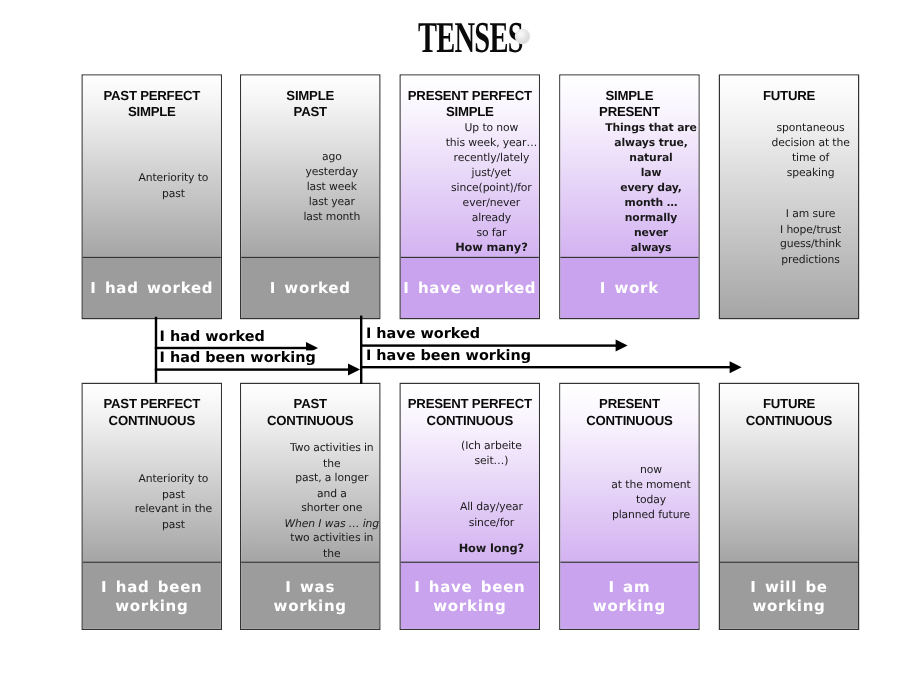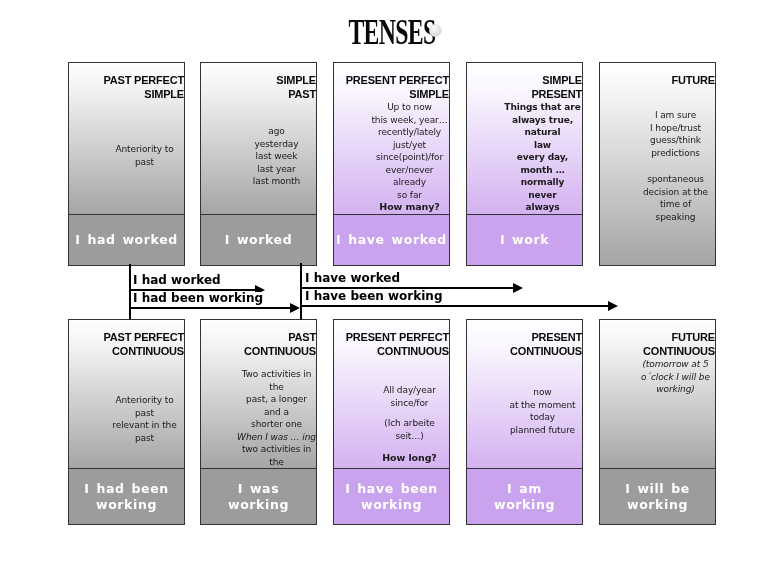--- a/index.html
+++ b/index.html
@@ -10,21 +10,21 @@
           color:#0a0a0a;transform:scale(0.66,1.02);transform-origin:center top;letter-spacing:-1px;}
   .sphere{position:absolute;left:429px;top:24px;width:11px;height:11px;border-radius:50%;
           background:radial-gradient(circle at 35% 30%,#fbfbfb,#e2e2e2 55%,#cfcfcf 100%);
           border:1px solid #e6e6e6;}
   .tense-box{position:absolute;width:115px;border:1px solid #333;display:flex;flex-direction:column;
           box-sizing:content-box;}
   .box-main{flex:1;text-align:center;overflow:hidden;}
   .gray  .box-main{background:linear-gradient(to bottom,#ffffff 0%,#f2f2f2 18%,#a5a5a5 100%);}
   .purple .box-main{background:linear-gradient(to bottom,#ffffff 0%,#faf6fe 18%,#d3b2f1 100%);}
   .box-title{font-family:"Liberation Sans",sans-serif;font-weight:bold;font-size:11px;line-height:14px;
-          padding-top:10px;white-space:pre-line;letter-spacing:-0.2px;color:#0a0a0a;text-align:right;}
+          padding-top:10px;white-space:pre-line;letter-spacing:-0.2px;color:#0a0a0a;}
   .box-seg{font-size:9px;line-height:12.5px;white-space:pre-line;letter-spacing:-0.1px;color:#1a1a1a;padding-left:36px;}
   .box-seg.italic{font-style:italic;}
   .box-seg.bold{font-weight:bold;font-size:9.5px;}
   .box-footer{border-top:1px solid #333;color:#fff;font-weight:bold;font-size:12.5px;line-height:16px;
           letter-spacing:0.6px;word-spacing:2px;display:flex;align-items:center;justify-content:center;
           white-space:pre-line;text-align:center;}
   .gray  .box-footer{background:var(--gray-footer,#9c9c9c);}
   .purple .box-footer{background:var(--purple-footer,#c9a3ee);}
   .vline{position:absolute;width:2px;background:#000;}
   .hline{position:absolute;height:2px;background:#000;}
@@ -89,27 +89,27 @@
 never
 always
 seldom
 timetables</div>
         </div>
         <div class="box-footer" style="height: 50px;">I work</div>
       </div>
       <div class="tense-box gray" style="left: 599px; top: 62px; height: 202px; position: absolute;">
         <div class="box-main">
           <div class="box-title">FUTURE</div>
+          <div class="box-seg " style="margin-top: 14px;">spontaneous
+decision at the time of
+speaking</div>
           <div class="box-seg " style="margin-top: 22px;">I am sure
 I hope/trust
 guess/think
 predictions</div>
-          <div class="box-seg " style="margin-top: 14px;">spontaneous
-decision at the time of
-speaking</div>
         </div>
       </div>
       <div class="tense-box gray" style="left: 68px; top: 319px; height: 204px; position: absolute;">
         <div class="box-main">
           <div class="box-title">PAST PERFECT
 CONTINUOUS</div>
           <div class="box-seg " style="margin-top: 36px;">Anteriority to
 past
 relevant in the
 past</div>
@@ -130,24 +130,24 @@
 time</div>
           <div class="box-seg italic" style="margin-top: 0px;">while…</div>
         </div>
         <div class="box-footer" style="height: 55px;">I was
 working</div>
       </div>
       <div class="tense-box purple" style="left: 333px; top: 319px; height: 204px; position: absolute;">
         <div class="box-main">
           <div class="box-title">PRESENT PERFECT
 CONTINUOUS</div>
+          <div class="box-seg " style="margin-top: 8px;">(Ich arbeite
+seit…)</div>
           <div class="box-seg " style="margin-top: 26px;">All day/year
 since/for</div>
-          <div class="box-seg " style="margin-top: 8px;">(Ich arbeite
-seit…)</div>
           <div class="box-seg bold" style="margin-top: 10px;">How long?</div>
         </div>
         <div class="box-footer" style="height: 55px;">I have been
 working</div>
       </div>
       <div class="tense-box purple" style="left: 466px; top: 319px; height: 204px; position: absolute;">
         <div class="box-main">
           <div class="box-title">PRESENT
 CONTINUOUS</div>
           <div class="box-seg " style="margin-top: 28px;">now
@@ -155,23 +155,20 @@
 today
 planned future</div>
         </div>
         <div class="box-footer" style="height: 55px;">I am
 working</div>
       </div>
       <div class="tense-box gray" style="left: 599px; top: 319px; height: 204px; position: absolute;">
         <div class="box-main">
           <div class="box-title">FUTURE
 CONTINUOUS</div>
-          <div class="box-seg italic" style="margin-top: 0px;">(tomorrow at 5
-o´clock I will be
-working)</div>
         </div>
         <div class="box-footer" style="height: 55px;">I will be
 working</div>
       </div>
     </div>
   <div id="connector-layer">
       <div class="vline" style="left: 129px; top: 264px; height: 55px;"></div>
       <div class="vline" style="left: 300px; top: 263px; height: 57px;"></div>
       <div class="hline" style="left: 129px; top: 289px; width: 128px;"></div>
       <div class="ahead" style="left: 255px; top: 285px;"></div>

